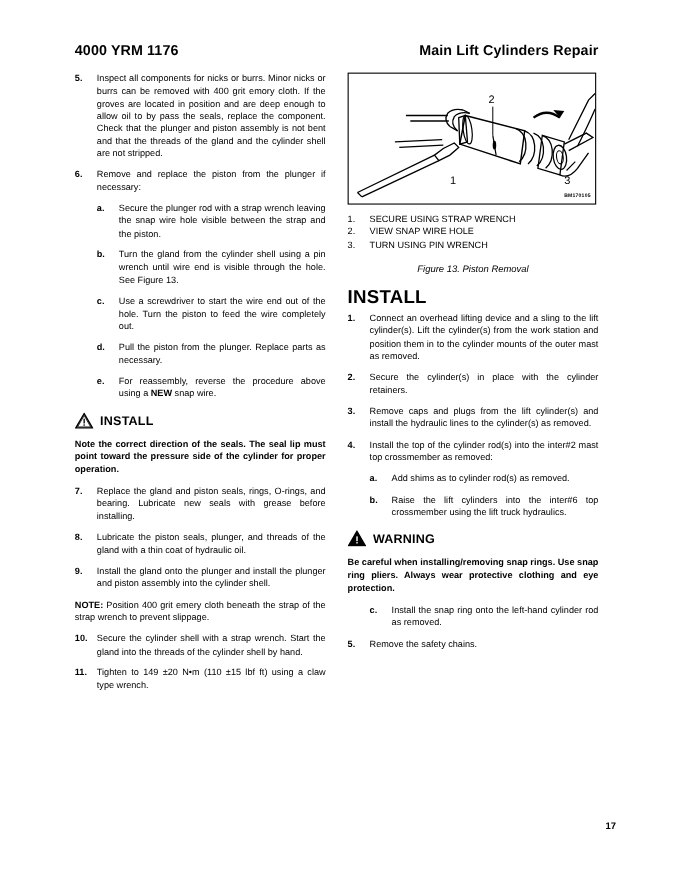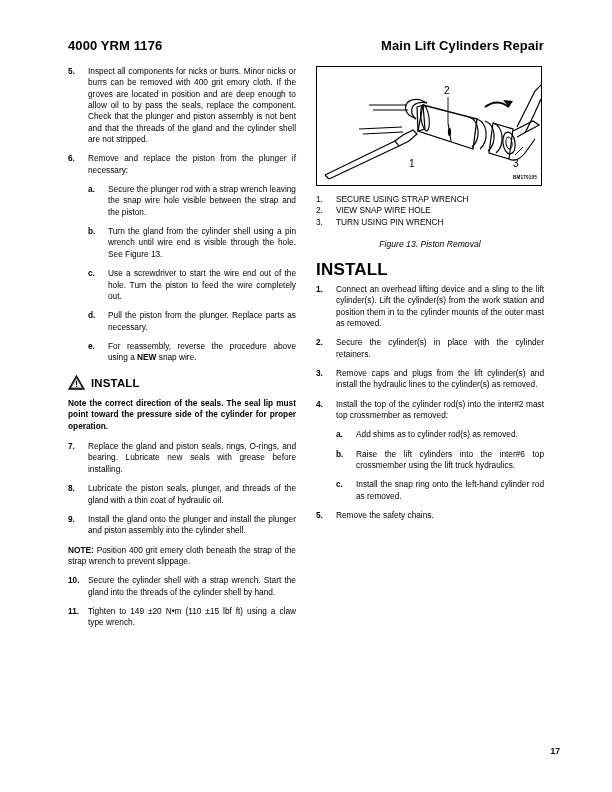--- a/index.html
+++ b/index.html
@@ -343,20 +343,33 @@
     <div class="item lvl2">
       <span class="marker">a.</span>
       <span class="body">Add shims as to cylinder rod(s) as removed.</span>
     </div>
 
     <div class="item lvl2">
       <span class="marker">b.</span>
       <span class="body">Raise the lift cylinders into the inter#6 top crossmember using the lift truck hydraulics.</span>
     </div>
 
+    <div class="safety">
+      <div class="safety-head">
+        <span class="tri-icon">
+          <svg width="17" height="15" viewBox="0 0 17 15">
+            <polygon points="8.5,1 16,14 1,14" fill="#000" stroke="#000" stroke-width="1.3"></polygon>
+            <rect x="7.9" y="5.6" width="1.3" height="4.4" fill="#fff"></rect>
+            <rect x="7.9" y="10.8" width="1.3" height="1.3" fill="#fff"></rect>
+          </svg>
+        </span>
+        <span class="safety-title">WARNING</span>
+      </div>
+      <div class="safety-text">Be careful when installing/removing snap rings. Use snap ring pliers. Always wear protective clothing and eye protection.</div>
+    </div>
 
     <div class="item lvl2">
       <span class="marker">c.</span>
       <span class="body">Install the snap ring onto the left-hand cylinder rod as removed.</span>
     </div>
 
     <div class="item lvl1">
       <span class="marker">5.</span>
       <span class="body">Remove the safety chains.</span>
     </div>

